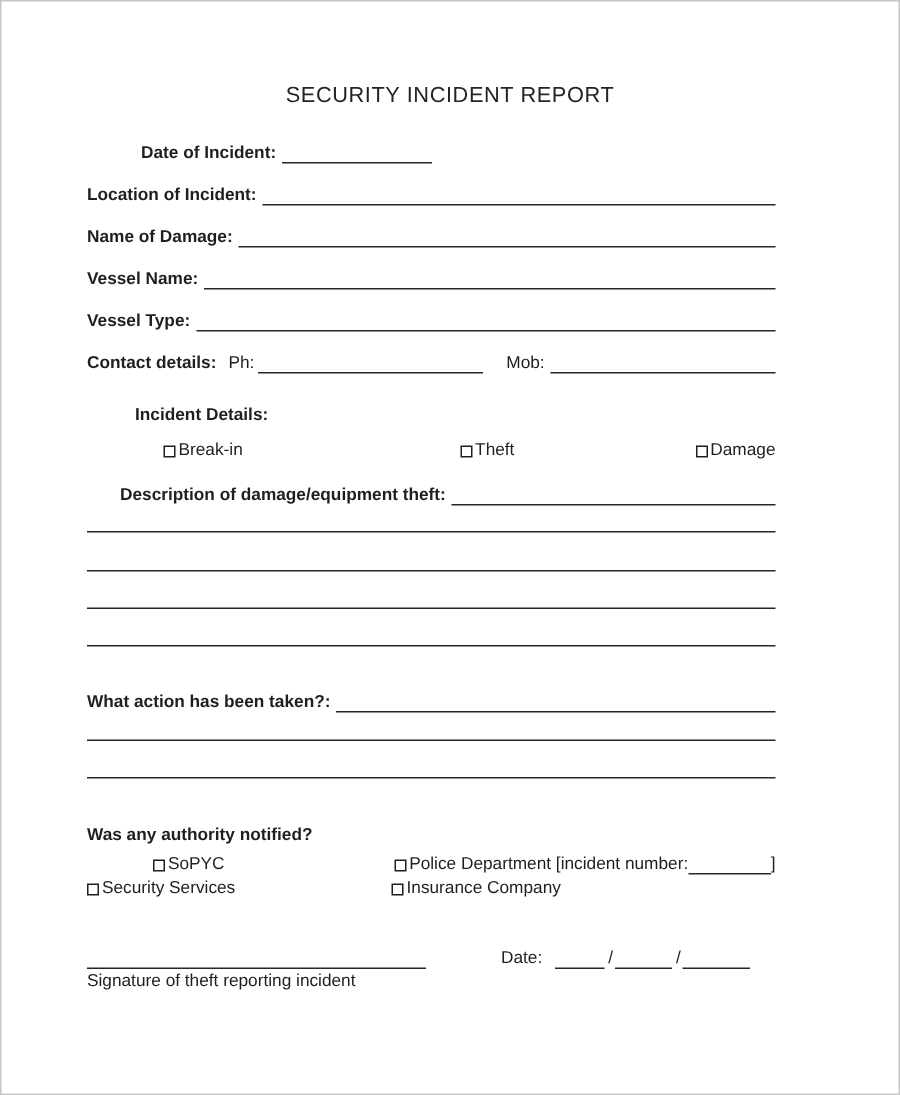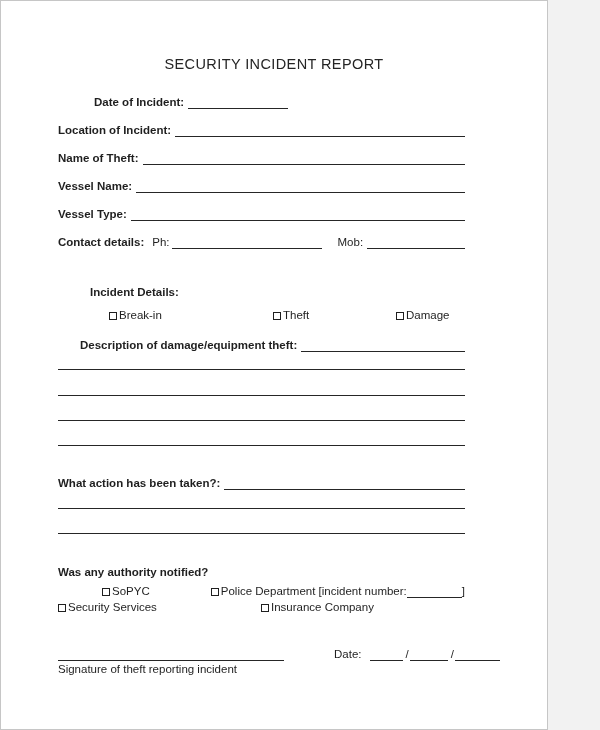--- a/index.html
+++ b/index.html
@@ -4,21 +4,21 @@
 <style>
   * { margin:0; padding:0; box-sizing:border-box; }
   html,body { width:600px; height:730px; }
   body {
     background:#f2f2f2;
     font-family:"Liberation Sans", sans-serif;
     color:#1f1f1f;
     -webkit-font-smoothing:antialiased;
   }
   .page {
-    width:548px; height:730px;
+    width:600px; height:730px;
     background:#ffffff;
     border:1px solid #c6c6c6;
     padding:0 82px 0 57px;
     overflow:hidden;
   }
   .title {
     margin:56px -82px 0 -57px;
     text-align:center;
     font-size:14.5px;
     font-weight:400;
@@ -67,22 +67,22 @@
     align-items:flex-end;
     font-weight:400;
   }
   
   .r-datetime  { margin-top:24px;padding-left:36px; }
   .r-location  { margin-top:15px; }
   .r-member    { margin-top:15px; }
   .r-vname     { margin-top:15px; }
   .r-vtype     { margin-top:15px; }
   .r-contact   { margin-top:15px; }
-  .r-inc-head  { margin-top:37px;padding-left:32px; }
-  .r-inc-opts  { margin-top:10px; padding-left:51px; }
+  .r-inc-head  { margin-top:22px;padding-left:32px; }
+  .r-inc-opts  { margin-top:10px; padding-left:51px;gap:34px; }
   .inc-col-1 { width:164px; }
   .inc-col-2 { width:123px; }
   .r-desc      { margin-top:17px;margin-left:22px; }
   .d-ln1 { margin-top:5px; }
   .d-ln2 { margin-top:13px; }
   .d-ln3 { margin-top:12px; }
   .d-ln4 { margin-top:12px; }
   .r-action    { margin-top:31px;justify-content:center; }
   .a-ln1 { margin-top:6px; }
   .a-ln2 { margin-top:12px; }
@@ -117,21 +117,21 @@
       <span class="ln w100"></span>
     </span>
   </div>
 
   <div class="row r-location">
     <span class="lbl">Location of Incident:</span>
     <span class="fill"></span>
   </div>
 
   <div class="row r-member">
-    <span class="lbl">Name of Theft:</span>
+    <span class="lbl">Name of Damage:</span>
     <span class="fill"></span>
   </div>
 
   <div class="row r-vname">
     <span class="lbl">Vessel Name:</span>
     <span class="fill"></span>
   </div>
 
   <div class="row r-vtype">
     <span class="lbl">Vessel Type:</span>

